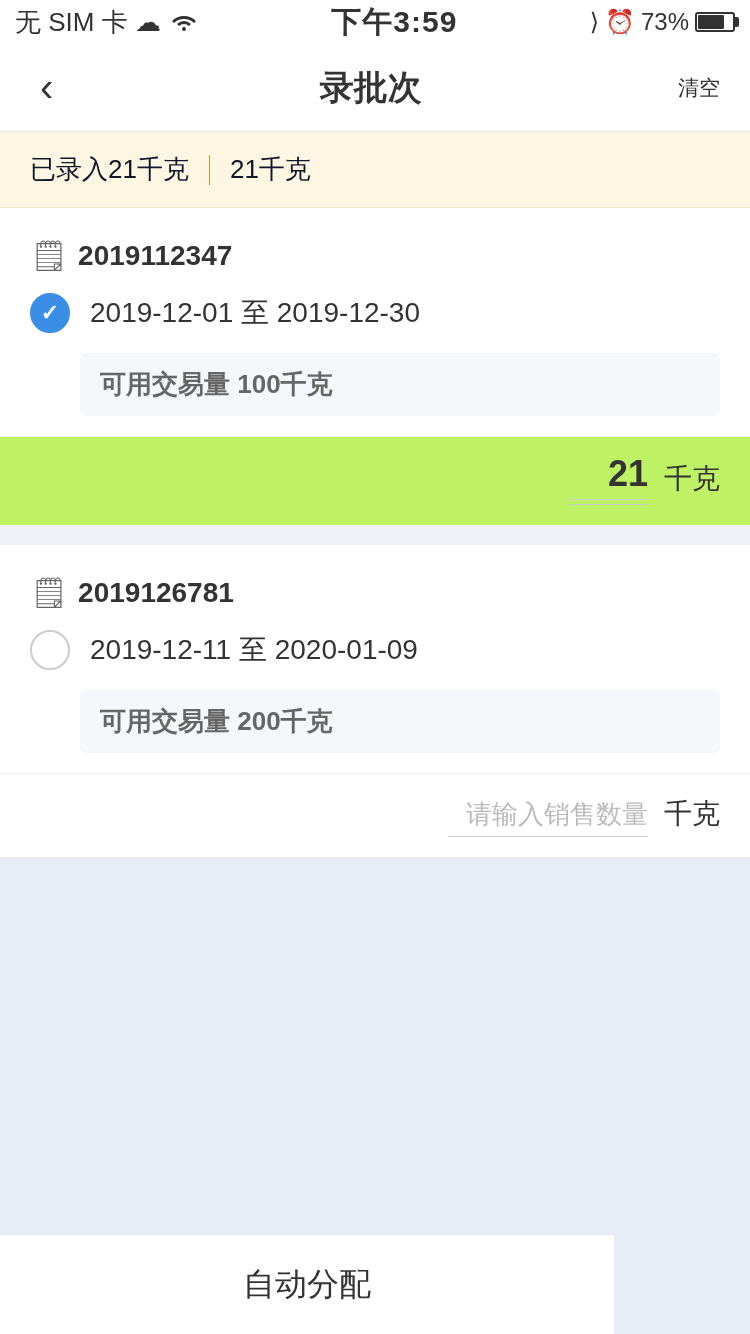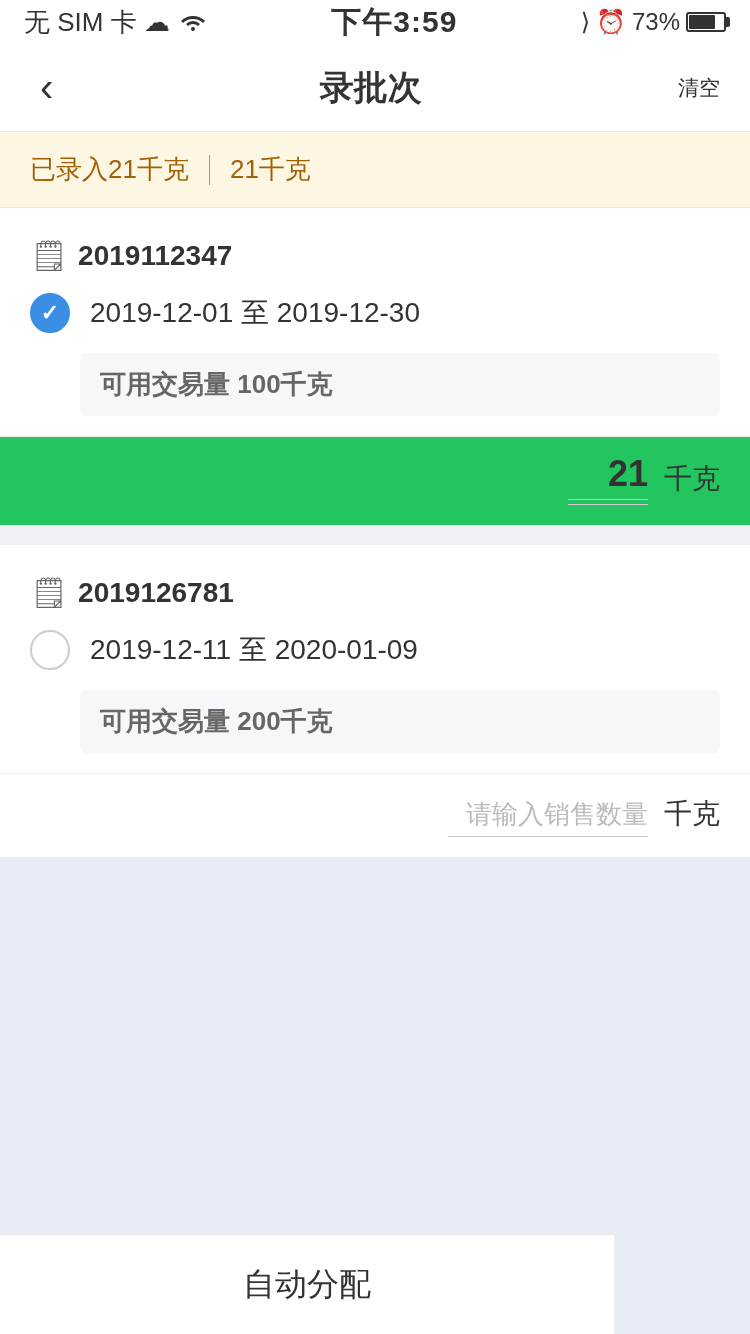--- a/index.html
+++ b/index.html
@@ -13,21 +13,21 @@
       color: #333;
     }
 
     
     .status-bar {
       height: 44px;
       background: #fff;
       display: flex;
       align-items: center;
       justify-content: space-between;
-      padding: 0 24px;
+      padding: 0 15px;
       font-size: 26px;
       font-weight: 500;
     }
     .status-left {
       display: flex;
       align-items: center;
       gap: 8px;
     }
     .status-center {
       font-size: 30px;
@@ -101,21 +101,21 @@
     .summary-bar {
       background: #fdf6e3;
       padding: 20px 30px;
       display: flex;
       align-items: center;
       gap: 20px;
       border-bottom: 1px solid #f0e8c8;
     }
     .summary-item {
       font-size: 26px;
-      color: #a16207;
+      color: #0f172a;
       font-weight: 500;
     }
     .summary-divider {
       width: 1px;
       height: 30px;
       background: #c8962a;
     }
 
     
     .batch-card {
@@ -255,21 +255,21 @@
     }
 
     
     .qty-filled-row {
       display: flex;
       align-items: center;
       justify-content: flex-end;
       padding: 16px 30px 20px 20px;
       gap: 16px;
       border-top: 1px solid #f0f0f0;
-      background: #22c55e;
+      background: #bef264;
     }
     .qty-value {
       font-size: 36px;
       font-weight: 600;
       color: #333;
       border-bottom: 1px solid #ccc;
       padding-bottom: 4px;
       min-width: 80px;
       text-align: right;
     }

